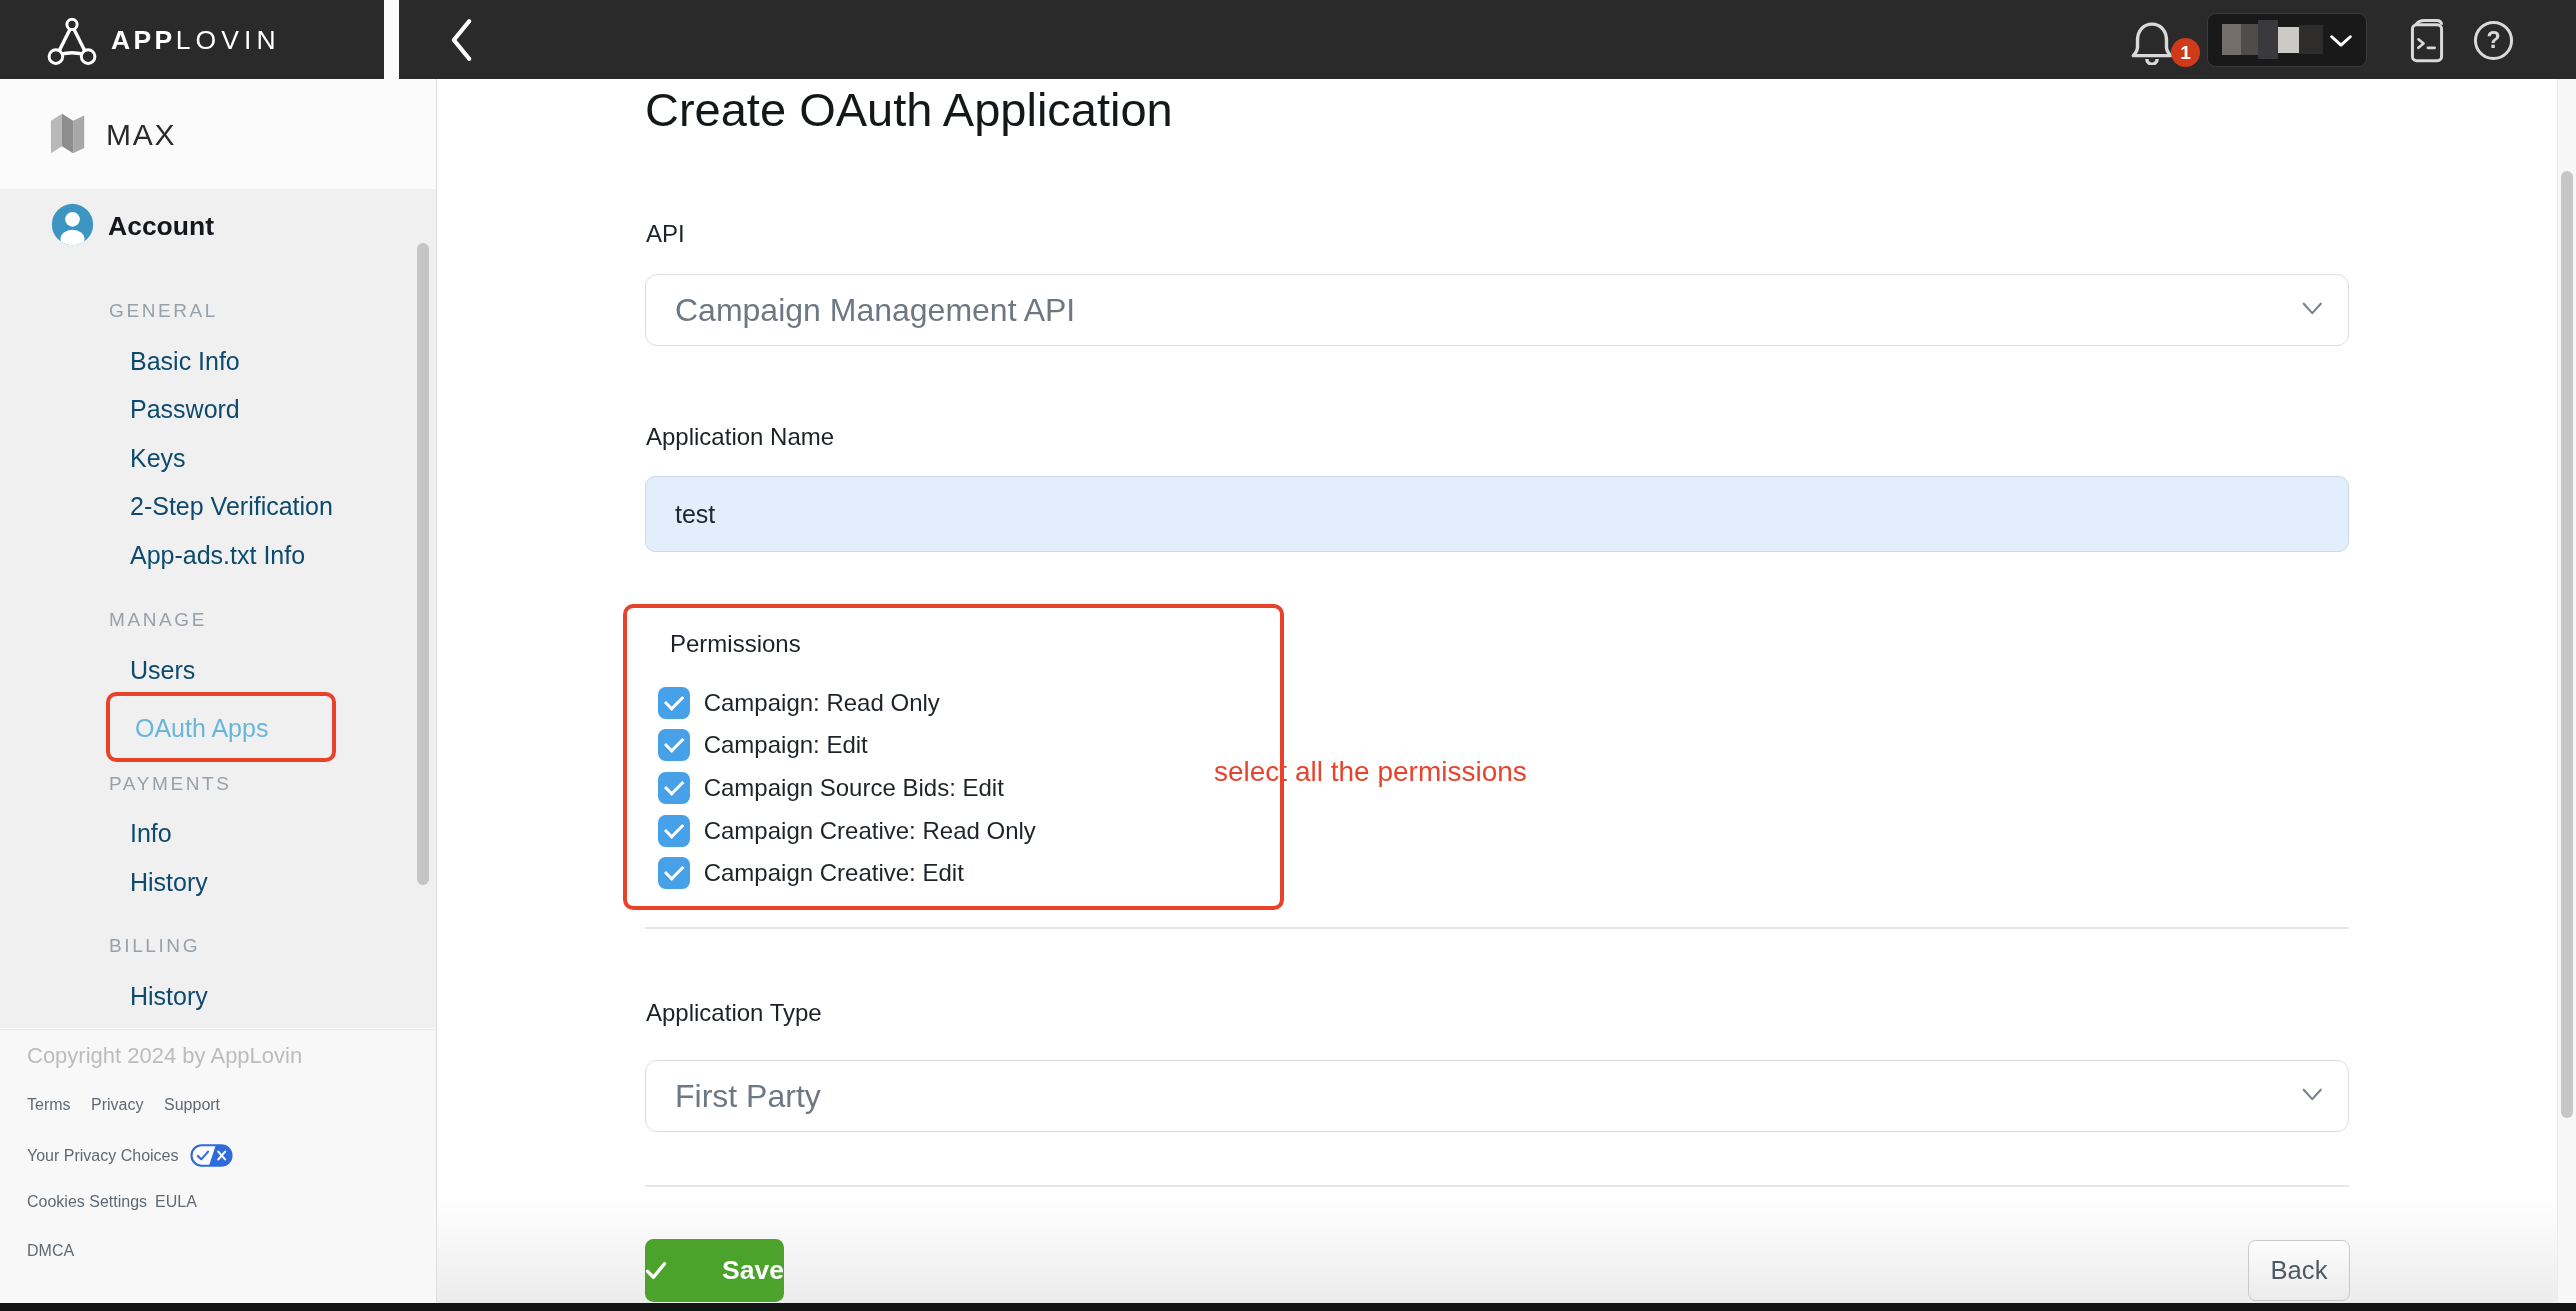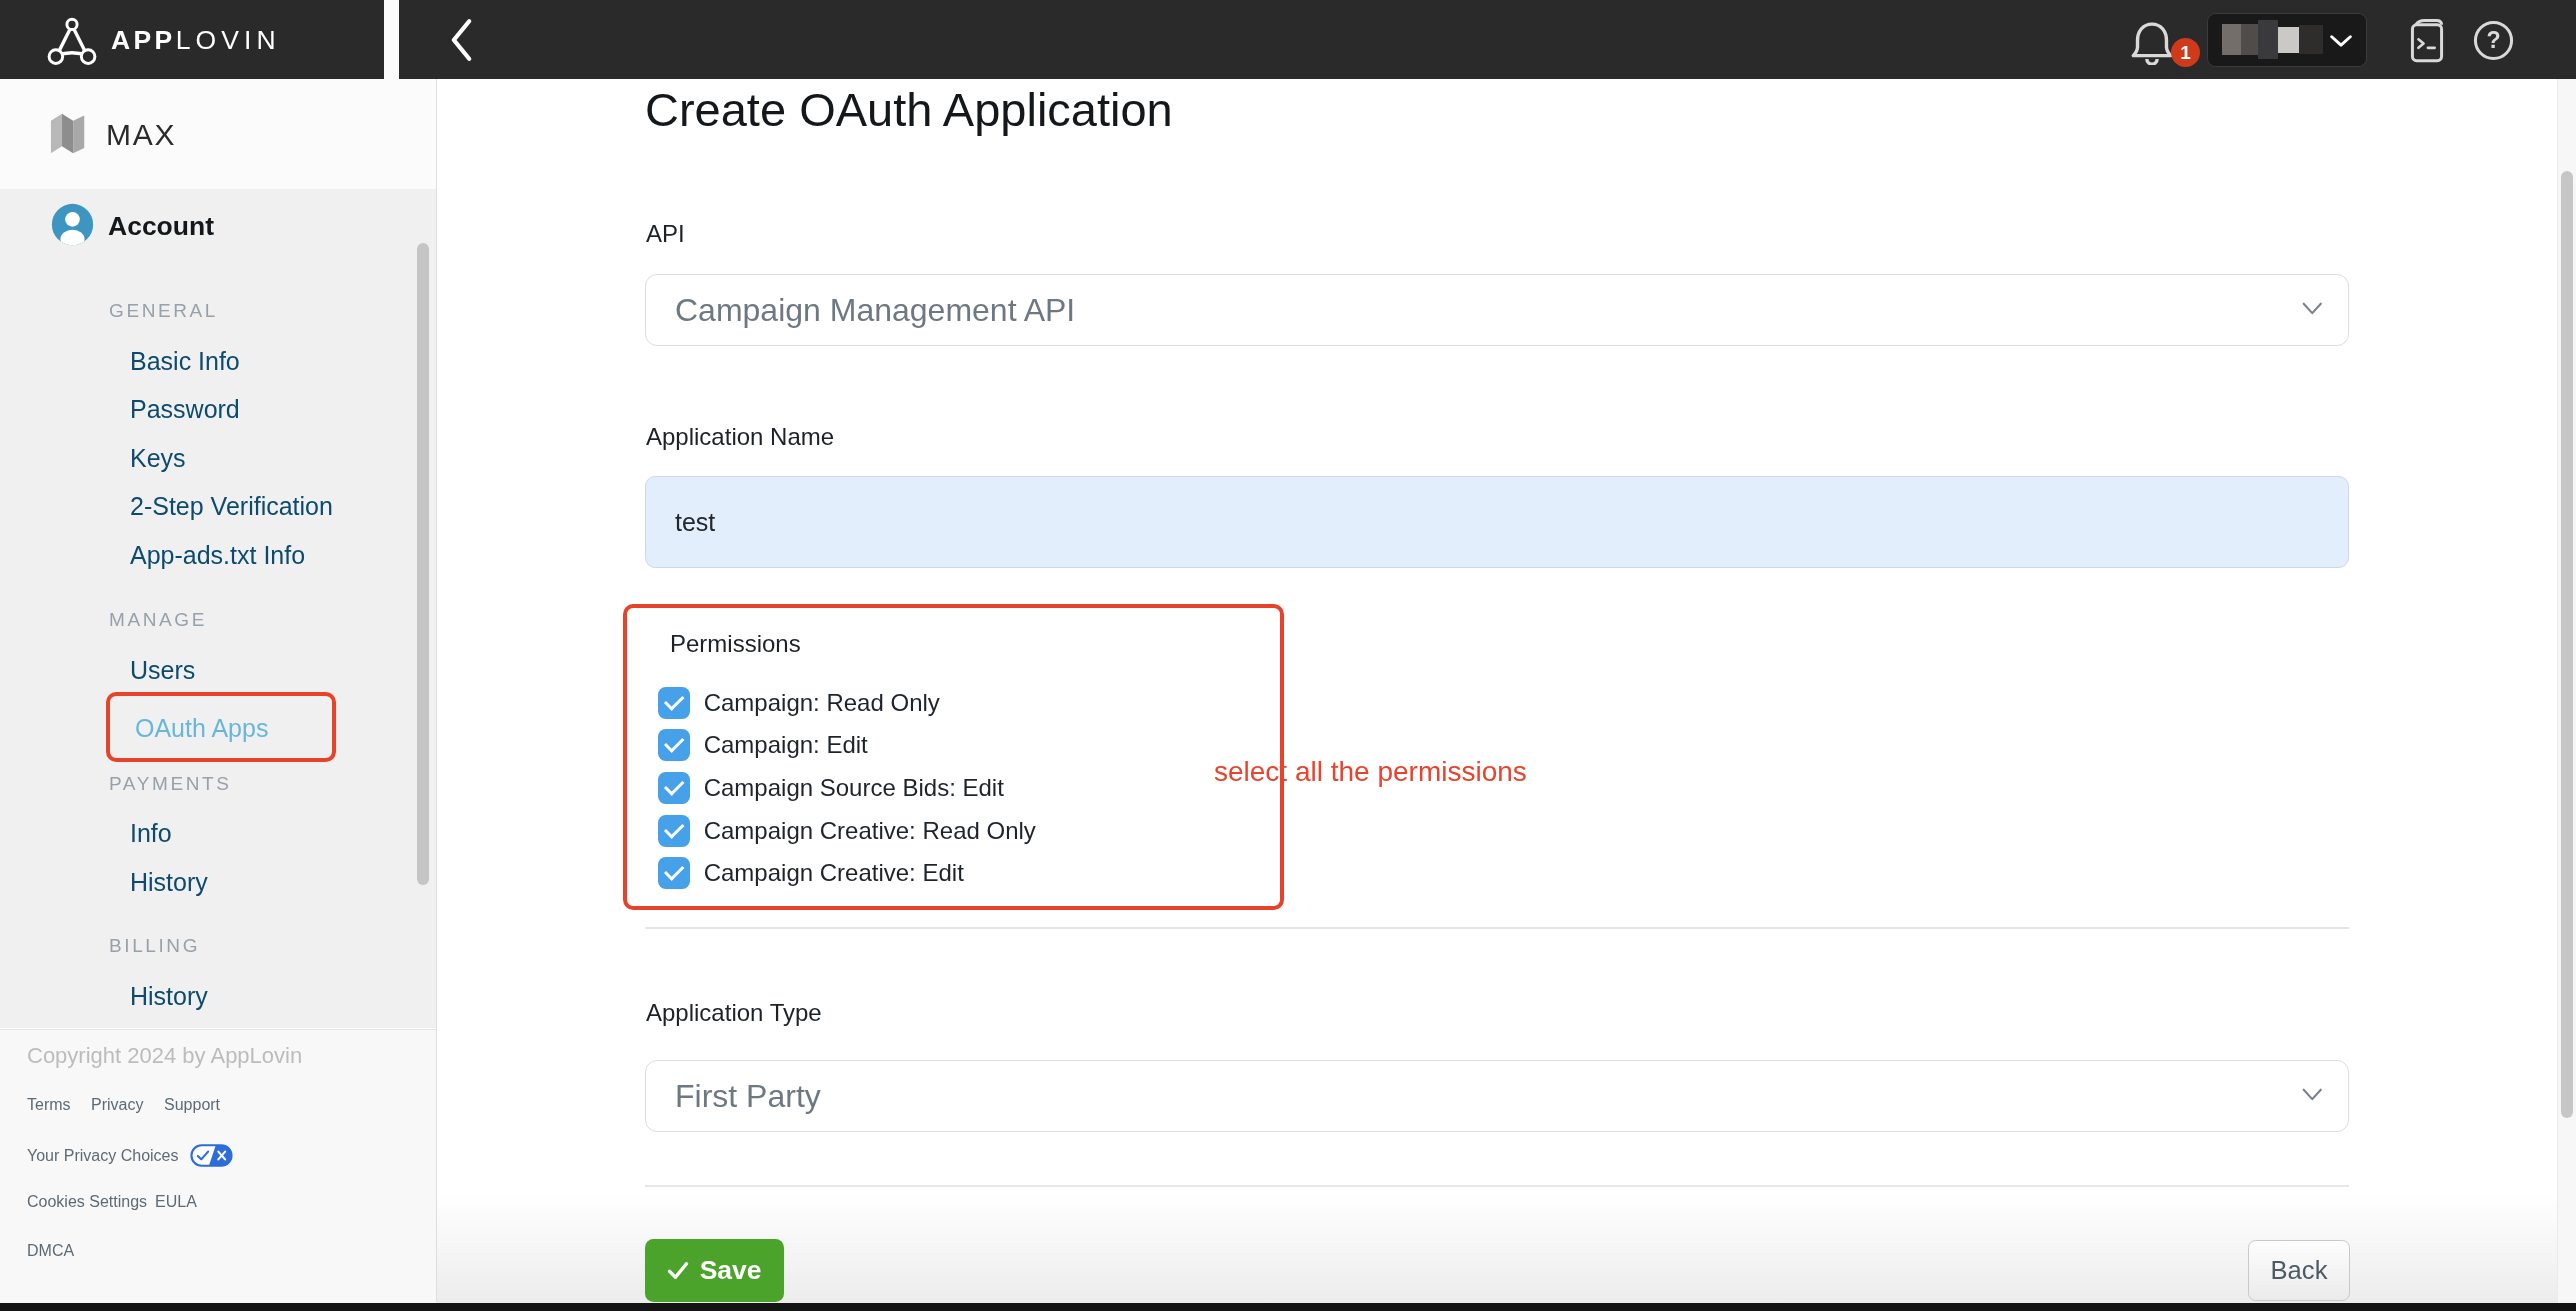--- a/index.html
+++ b/index.html
@@ -35,34 +35,34 @@
   .footrow{left:27px;display:flex;gap:20.5px;font-size:16px;color:#5d6a75;align-items:center;}
   .sb-thumb{left:417px;top:243px;width:12px;height:642px;background:#c5c5c5;border-radius:6px;}
 
   
   .pagetitle{left:645px;top:82px;font-size:47px;font-weight:400;color:#15181b;}
   .fieldlabel{font-size:24px;font-weight:500;color:#1c2228;}
   .selectbox{left:645px;width:1704px;height:72px;background:#ffffff;border:1.7px solid #d9dde3;
              border-radius:12px;box-sizing:border-box;display:flex;align-items:center;
              padding:0 29px;font-size:32px;color:#6e7883;}
   .selectbox .chev{position:absolute;right:25.6px;top:27px;}
-  .textinput{left:645px;top:476px;width:1704px;height:92px;background:#e3eefc;border:1.7px solid #cdd8e6;
+  .textinput{left:645px;top:476px;width:1704px;height:76px;background:#e3eefc;border:1.7px solid #cdd8e6;
              border-radius:10.2px;box-sizing:border-box;font-size:25px;color:#22272e;
              padding:13px 29px;font-family:"Liberation Sans","DejaVu Sans",sans-serif;}
   .permbox{left:623px;top:604px;width:661px;height:306px;background:transparent;}
   .cbrow{position:absolute;left:31px;display:flex;align-items:center;gap:13.7px;}
   .cbx{width:32px;height:32px;border-radius:7.7px;background:#47a1e8;position:relative;flex:0 0 auto;}
   .cbx[data-checked="true"]::after{content:"";position:absolute;left:6.8px;top:7.7px;width:15.4px;height:7.7px;
        border-left:3.4px solid #fff;border-bottom:3.4px solid #fff;transform:rotate(-45deg);}
   .cblabel{font-size:24px;color:#1e2429;}
   .annotation{left:1214px;top:756px;font-size:28px;color:#e8432c;}
   .divider{left:645px;width:1704px;height:1.7px;background:#e6e6e6;}
   .fade{left:437px;top:1195px;width:2120px;height:108px;background:linear-gradient(#ffffff,#ececec);}
   .savebtn{left:645px;top:1239px;width:139px;height:63px;background:#4ba32b;border-radius:8.5px;
-           display:flex;align-items:center;justify-content:center;gap:10.2px;color:#ffffff;
+           display:flex;align-items:center;justify-content:space-between;gap:10.2px;color:#ffffff;
            font-size:26.5px;font-weight:600;cursor:pointer;}
   .backbtn{left:2248px;top:1240px;width:102px;height:61px;background:linear-gradient(#fdfdfd,#ebebeb);
            border:0.9px solid #c9c9c9;border-radius:7.7px;display:flex;align-items:center;justify-content:center;
            font-size:25.6px;color:#4d5a66;cursor:pointer;box-sizing:border-box;}
   .mtrack{left:2557px;top:79px;width:19px;height:1232px;background:#f7f7f7;border-left:0.9px solid #ebebeb;box-sizing:border-box;}
   .mthumb{left:2561px;top:171px;width:12px;height:947px;background:#c6c6c6;border-radius:6px;}
   .bottomstrip{left:0;top:1303px;width:2576px;height:8.5px;background:#141414;}
 </style>
 </head>
 <body>

